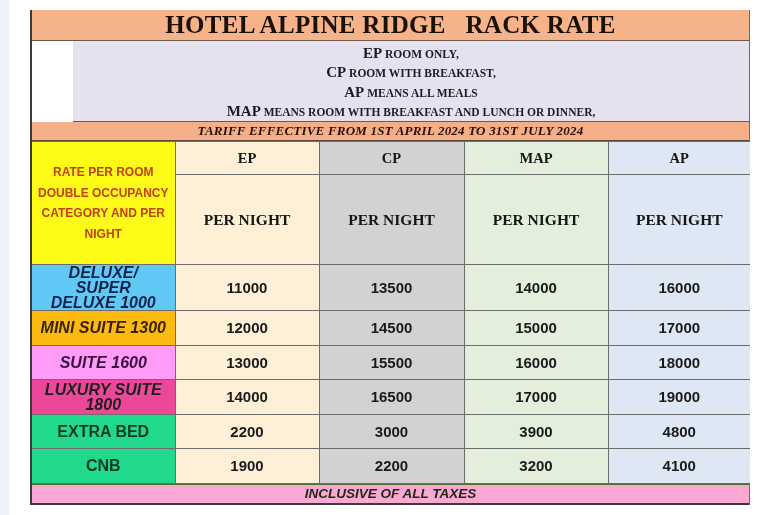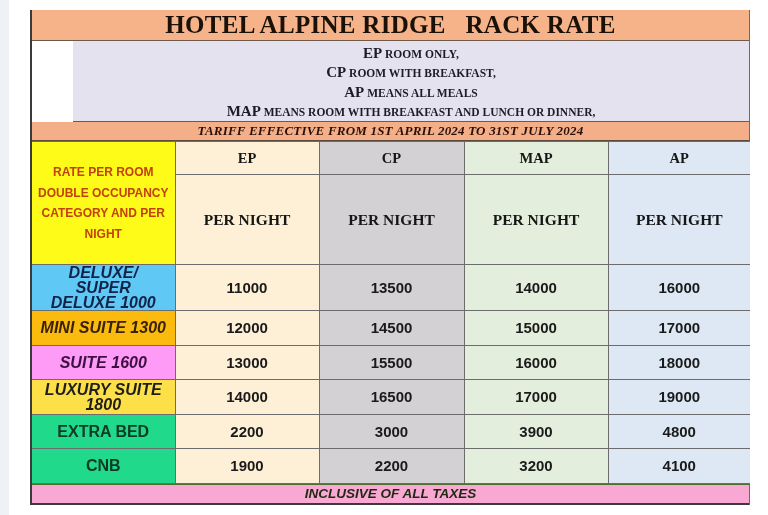--- a/index.html
+++ b/index.html
@@ -154,21 +154,21 @@
       <td class="rate-cell bg-ap">17000</td>
     </tr>
     <tr class="data-row">
       <td class="row-label" style="background:#fd9bf6;color:#3e1042;">SUITE 1600</td>
       <td class="rate-cell bg-ep">13000</td>
       <td class="rate-cell bg-cp">15500</td>
       <td class="rate-cell bg-map">16000</td>
       <td class="rate-cell bg-ap">18000</td>
     </tr>
     <tr class="data-row">
-      <td class="row-label" style="background:#fde047;color:#1e1e1e;">LUXURY SUITE 1800</td>
+      <td class="row-label" style="background:#ec4899;color:#1e1e1e;">LUXURY SUITE 1800</td>
       <td class="rate-cell bg-ep">14000</td>
       <td class="rate-cell bg-cp">16500</td>
       <td class="rate-cell bg-map">17000</td>
       <td class="rate-cell bg-ap">19000</td>
     </tr>
     <tr class="data-row">
       <td class="row-label" style="background:#20d98a;color:#0f3a25;font-style:normal;">EXTRA BED</td>
       <td class="rate-cell bg-ep">2200</td>
       <td class="rate-cell bg-cp">3000</td>
       <td class="rate-cell bg-map">3900</td>

